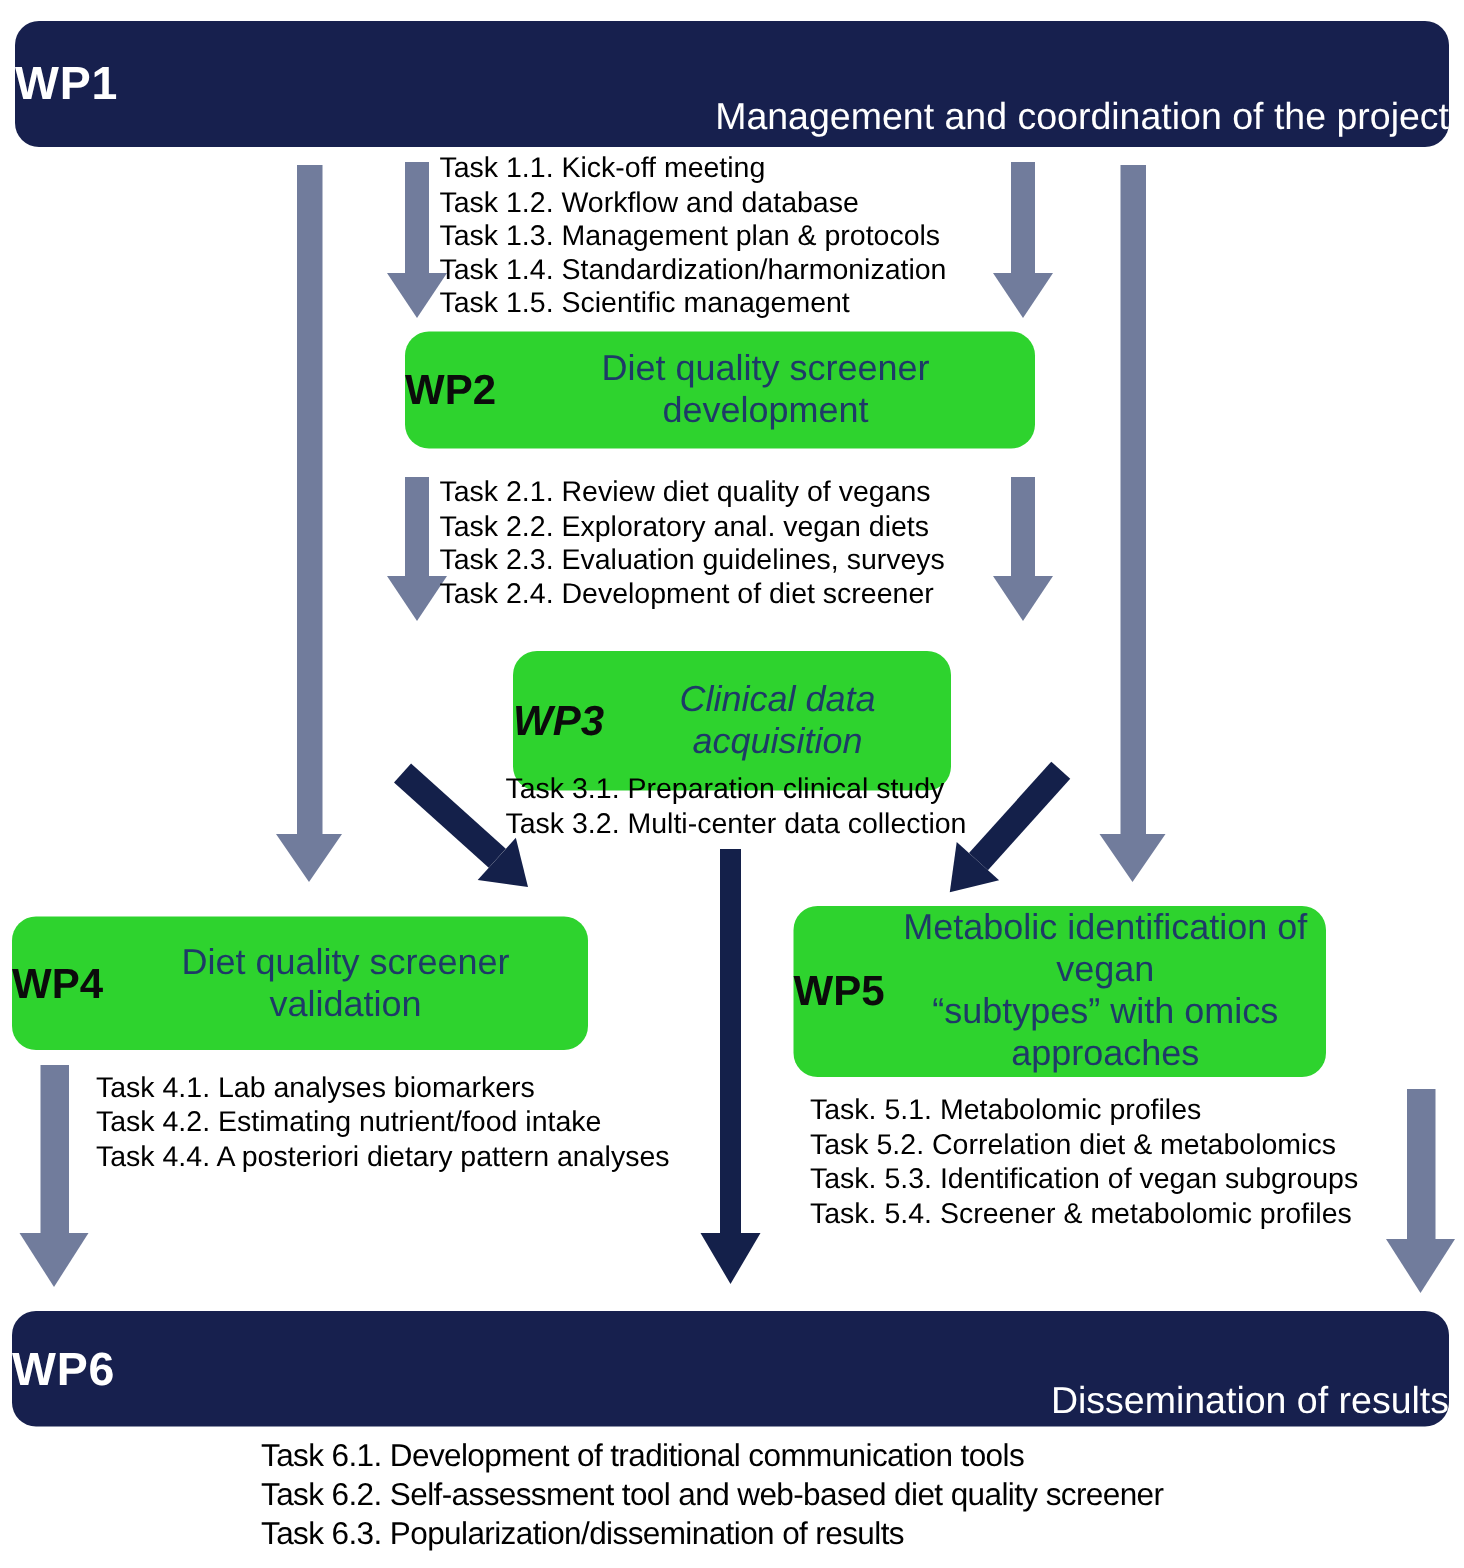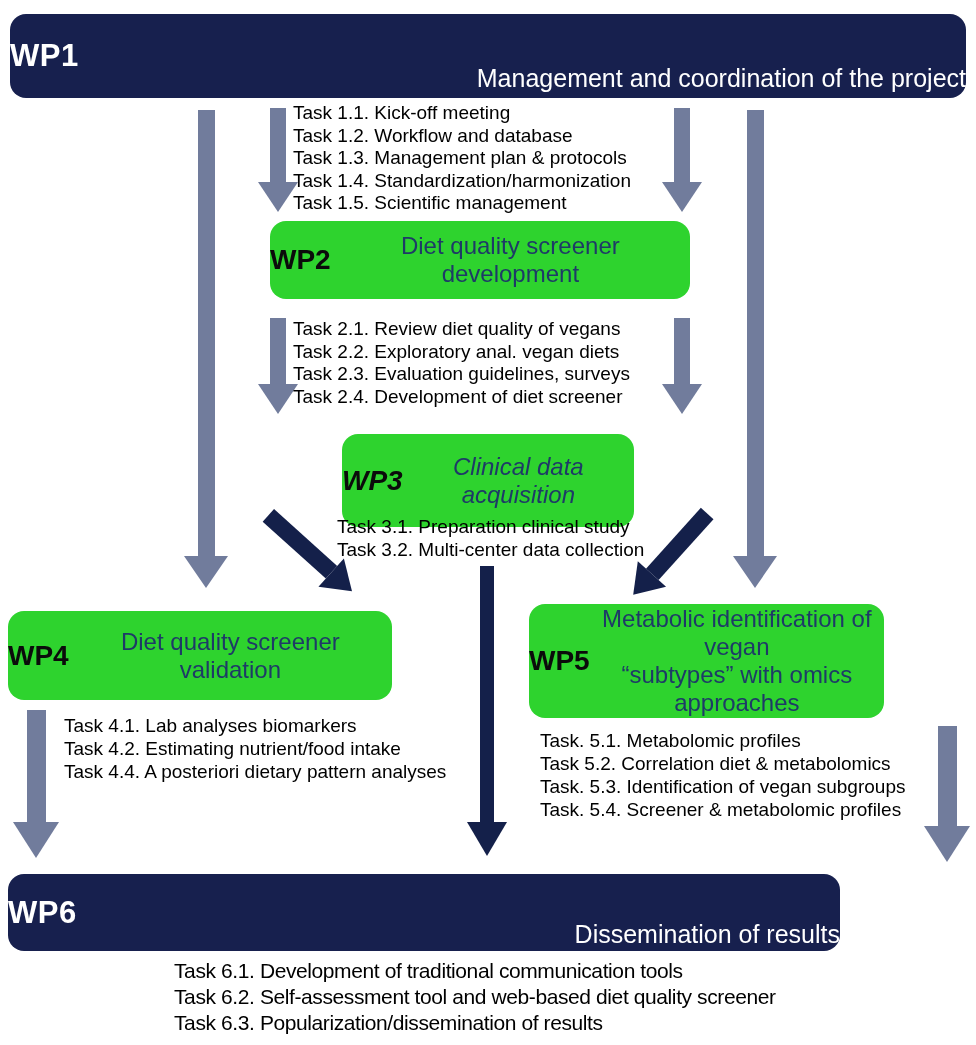--- a/index.html
+++ b/index.html
@@ -16,21 +16,21 @@
     position:absolute;
     background:#17204e;
     border-radius:16px;
     color:#ffffff;
     display:flex;align-items:center;justify-content:space-between;
     gap:10px;
   }
   .wp-bar .wp-id{font-size:31px;font-weight:bold;letter-spacing:0.5px;}
   .wp-bar .wp-sub{font-size:25px;font-weight:normal;margin-top:44px;}
   .wp1{left:10px;top:14px;width:956px;height:84px;}
-  .wp6{left:8px;top:874px;width:832px;height:77px;}
+  .wp6{left:8px;top:874px;width:958px;height:77px;}
 
   
   .wp-green{
     position:absolute;
     background:#2ed32e;
     border-radius:16px;
     display:flex;flex-direction:row;align-items:center;justify-content:center;
     text-align:center;
   }
   .wp-green .g-id{font-size:28px;font-weight:bold;color:#0b0b0b;line-height:32px;}

